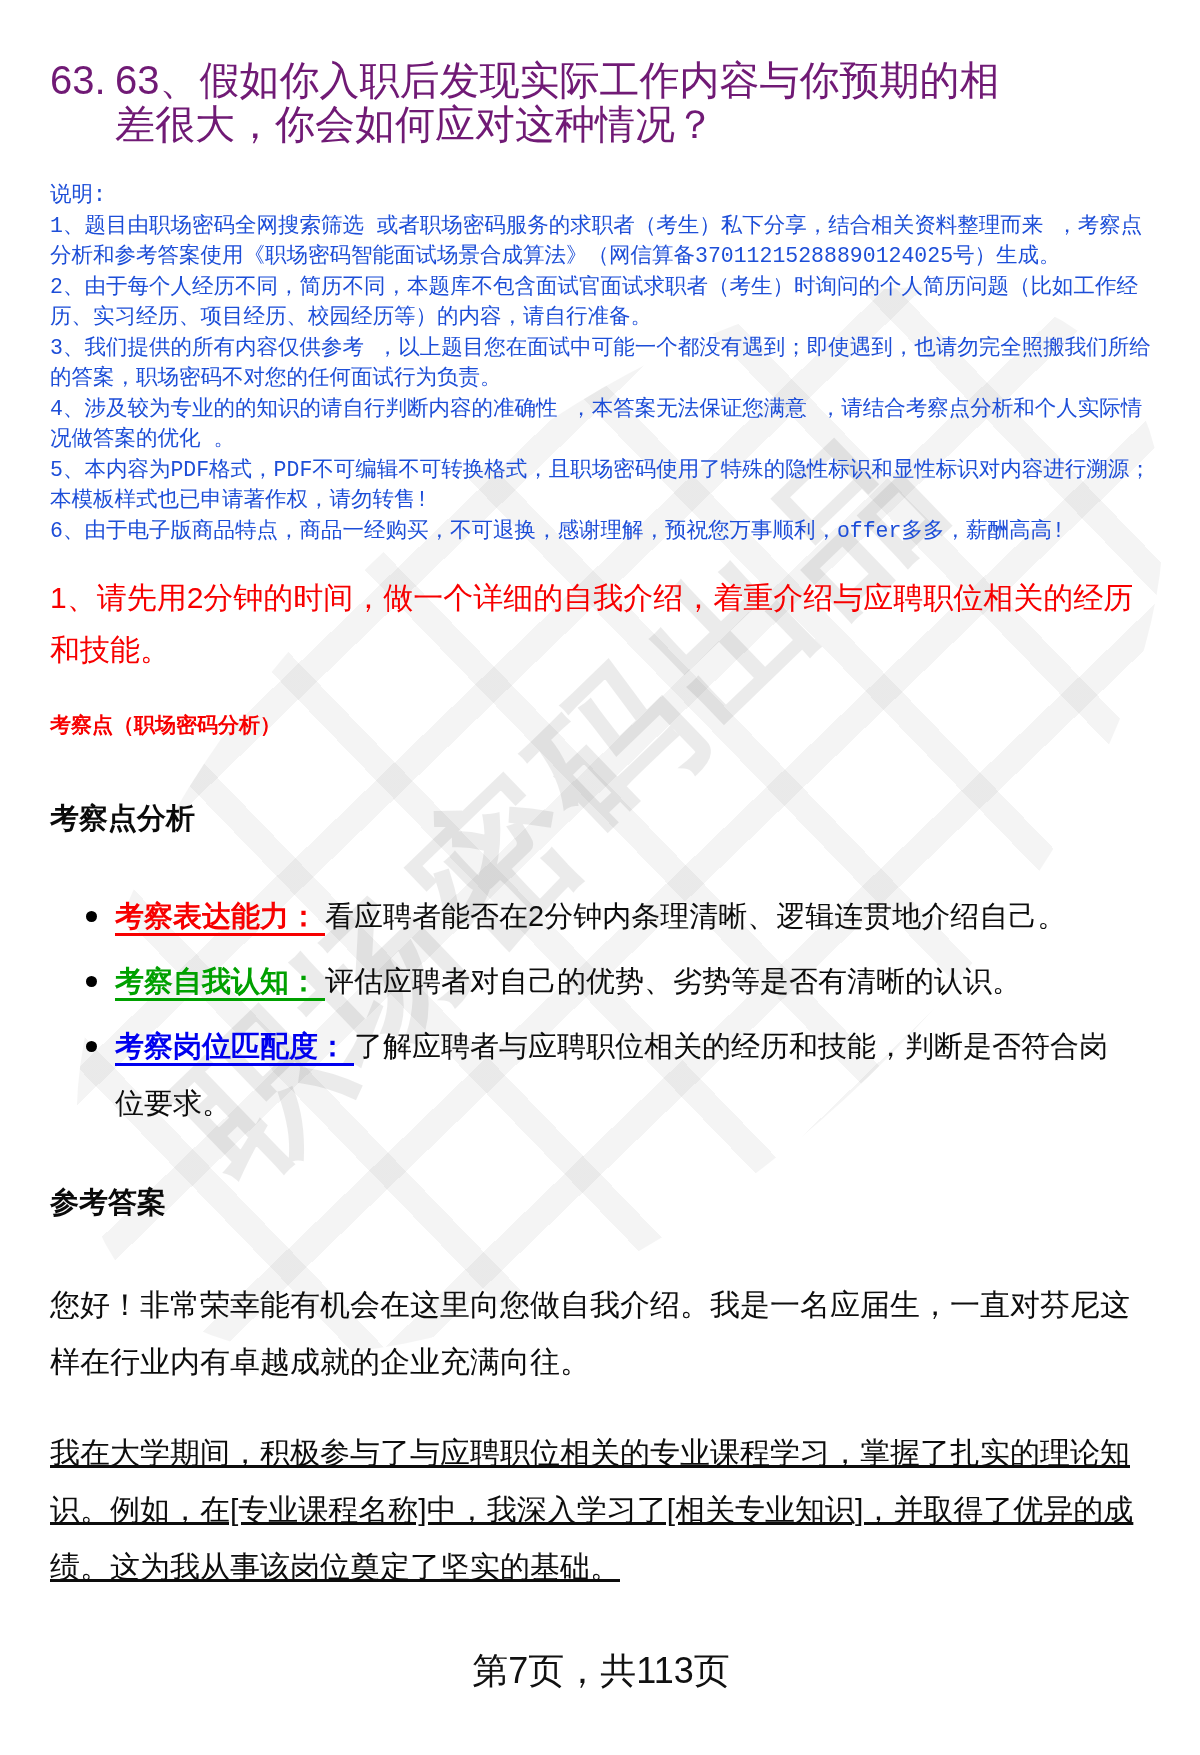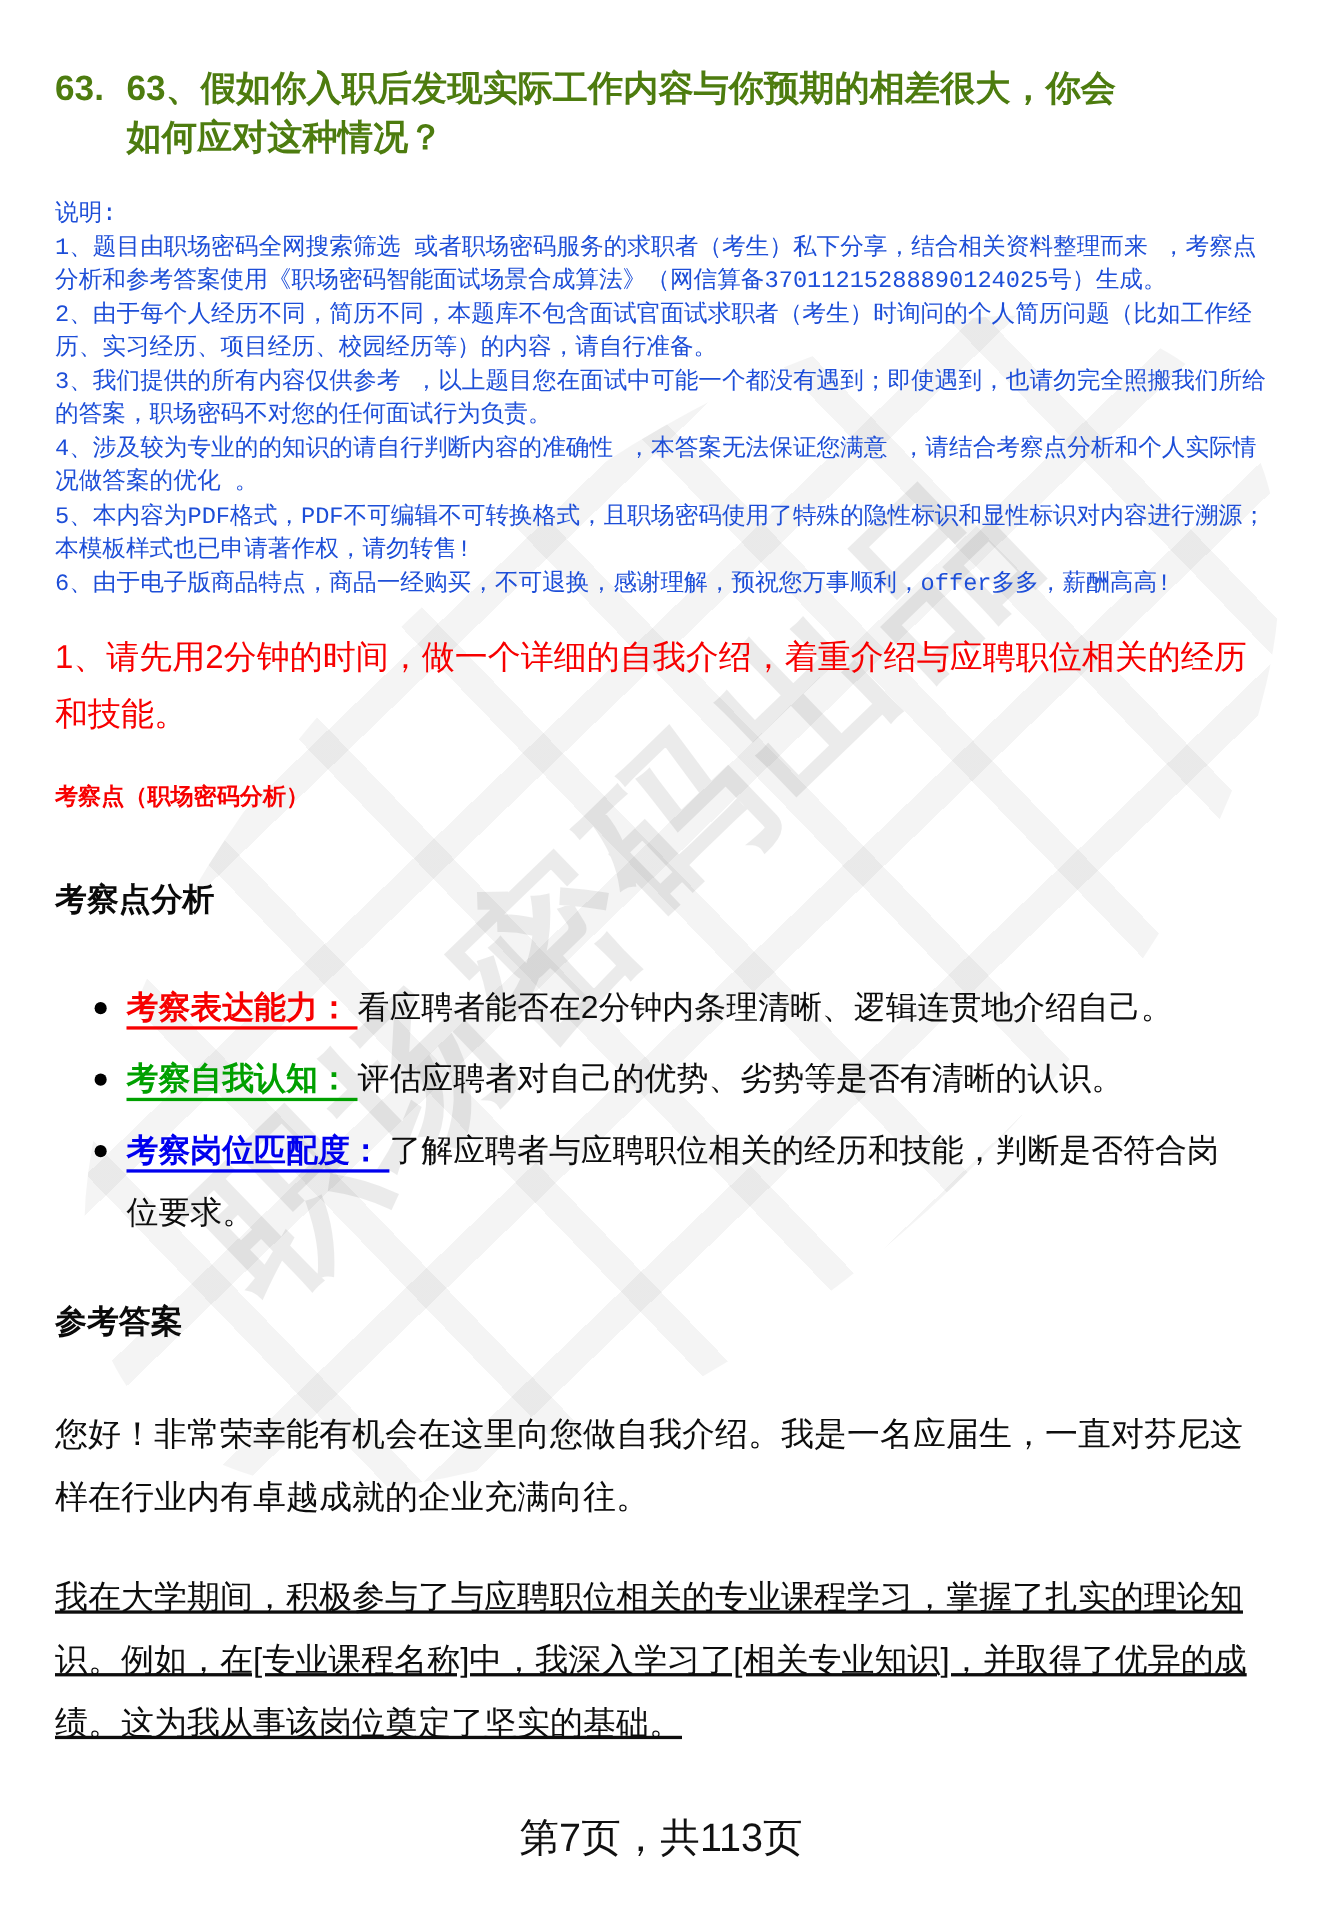--- a/index.html
+++ b/index.html
@@ -48,24 +48,24 @@
   }
   
   .content {
     position: relative;
     z-index: 1;
     padding: 58px 48px 0 50px;
   }
   .doc-title {
     display: grid;
     grid-template-columns: 65px 1fr;
-    font-size: 32px;
-    font-weight: 700;
+    font-size: 40px;
+    font-weight: 400;
     line-height: 44px;
-    color: #4d7c0f;
+    color: #701a75;
   }
   .doc-title .title-text { width: 912px; }
   .notice {
     margin-top: 34px;
     font-size: 21.5px;
     line-height: 30.5px;
     color: #1d4ed8;
     width: 1102px;
     font-family: Liberation Mono, monospace;
   }

